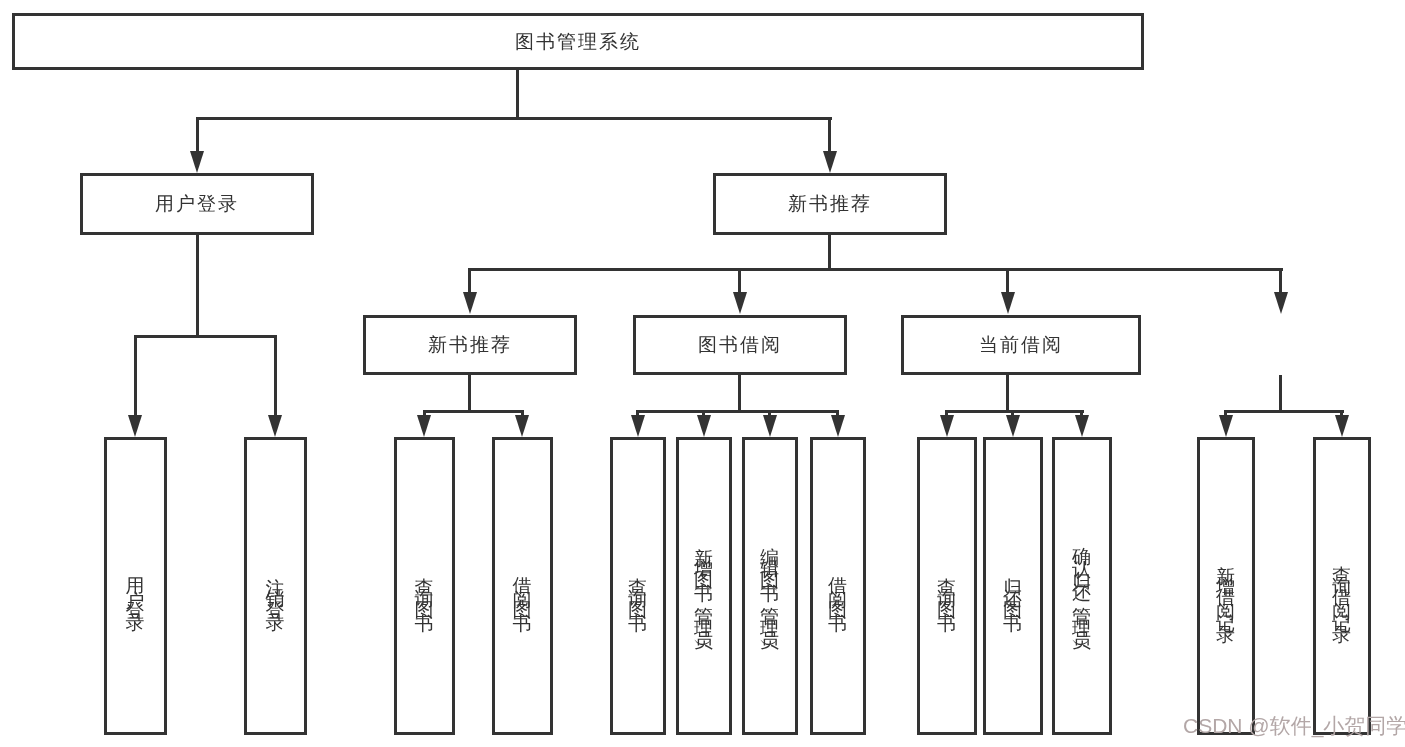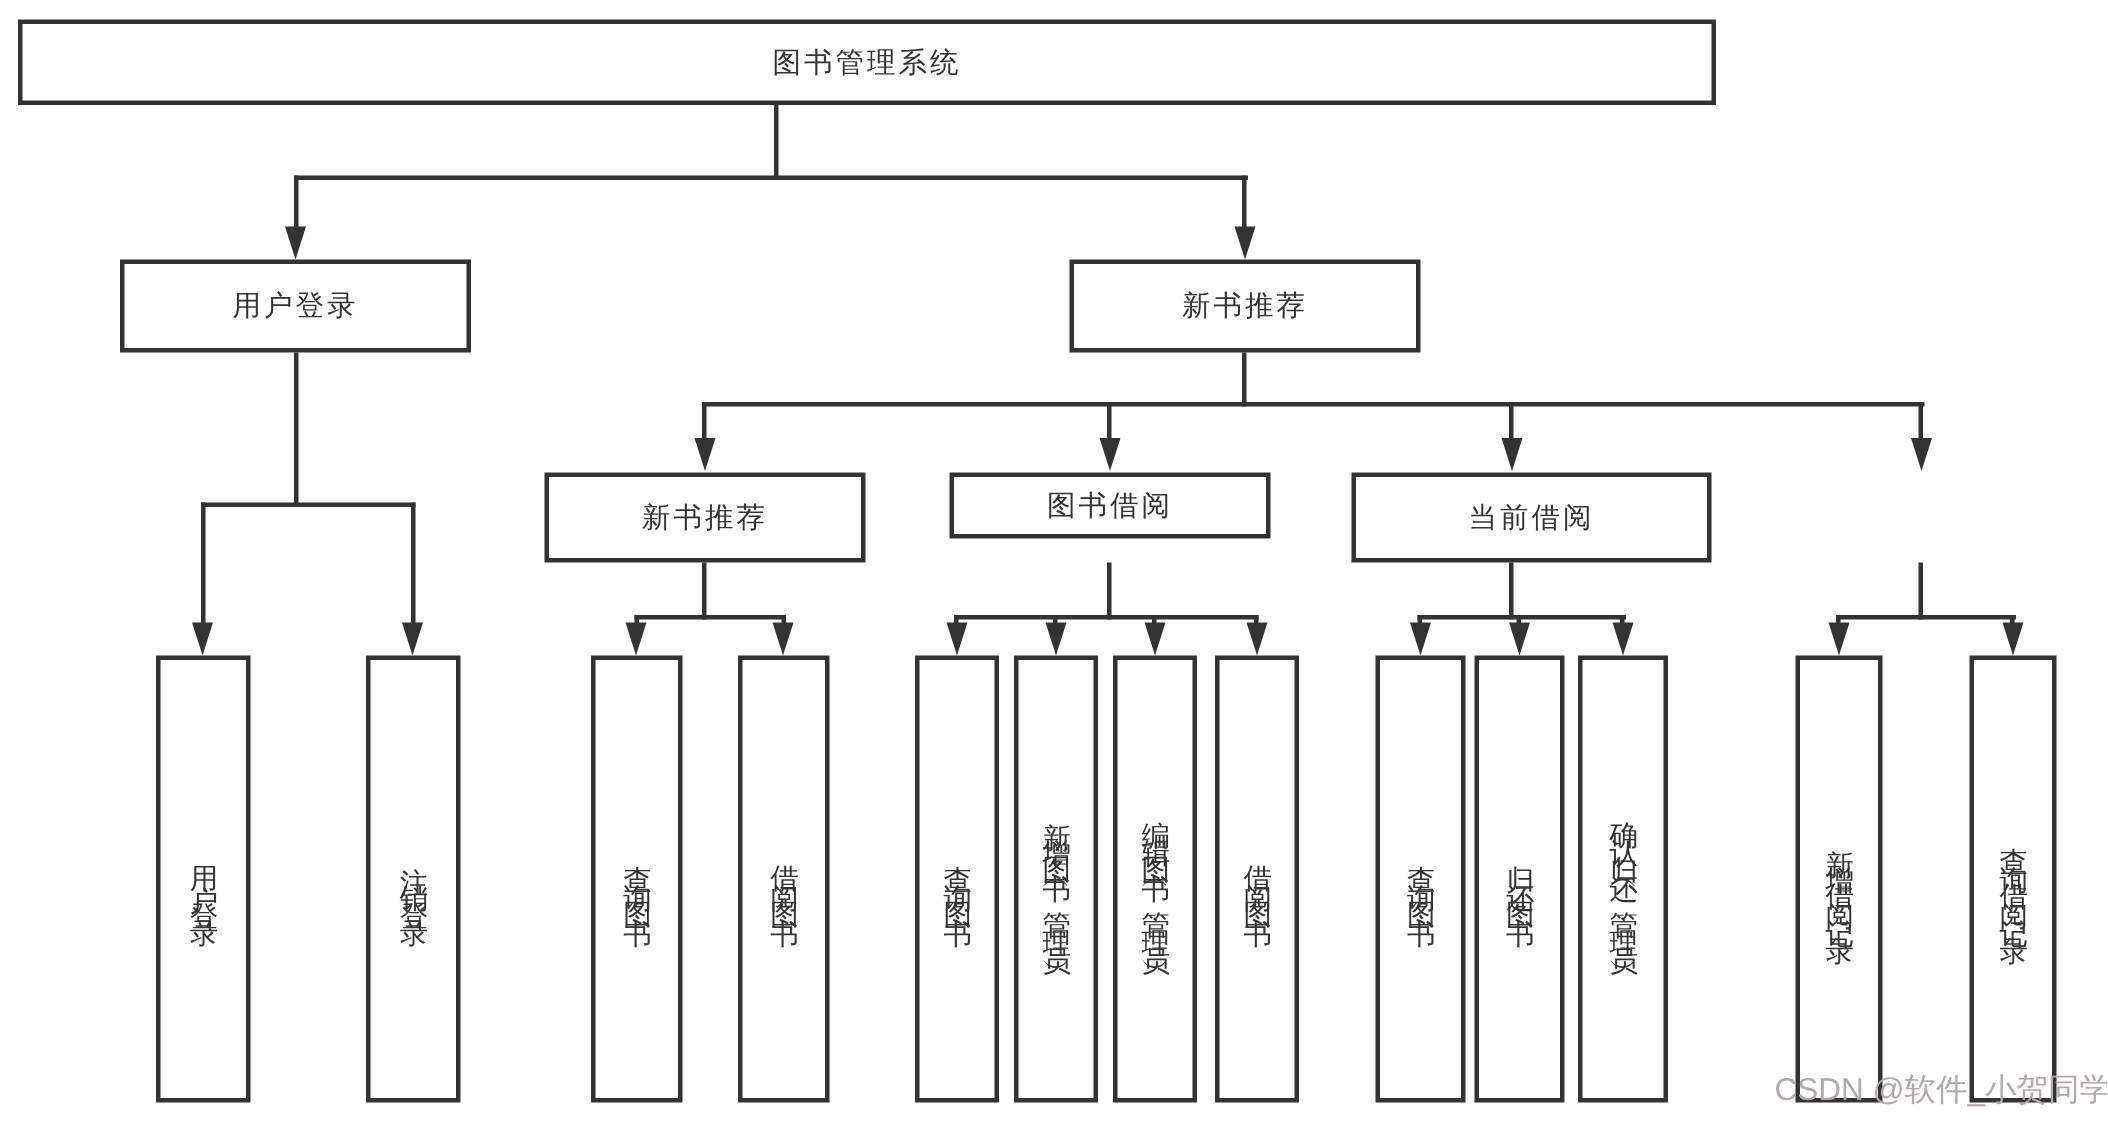--- a/index.html
+++ b/index.html
@@ -88,21 +88,21 @@
   <div class="vline" style="left:738px; top:268px; height:26px;"></div>
   <div class="arr" style="left:733px; top:292px;"></div>
   <div class="vline" style="left:1006px; top:268px; height:26px;"></div>
   <div class="arr" style="left:1001px; top:292px;"></div>
   <div class="vline" style="left:1279px; top:268px; height:26px;"></div>
   <div class="arr" style="left:1274px; top:292px;"></div>
 
   <div class="box" style="left:363px; top:315px; width:214px; height:60px;">
     <span>新书推荐</span>
   </div>
-  <div class="box" style="left:633px; top:315px; width:214px; height:44px;">
+  <div class="box" style="left:633px; top:315px; width:214px; height:60px;">
     <span>图书借阅</span>
   </div>
   <div class="box" style="left:901px; top:315px; width:240px; height:60px;">
     <span>当前借阅</span>
   </div>
 
   <div class="vline" style="left:468px; top:375px; height:38px;"></div>
   <div class="hline" style="left:423px; top:410px; width:101px;"></div>
   <div class="vline" style="left:423px; top:410px; height:8px;"></div>
   <div class="arr" style="left:417px; top:415px;"></div>

